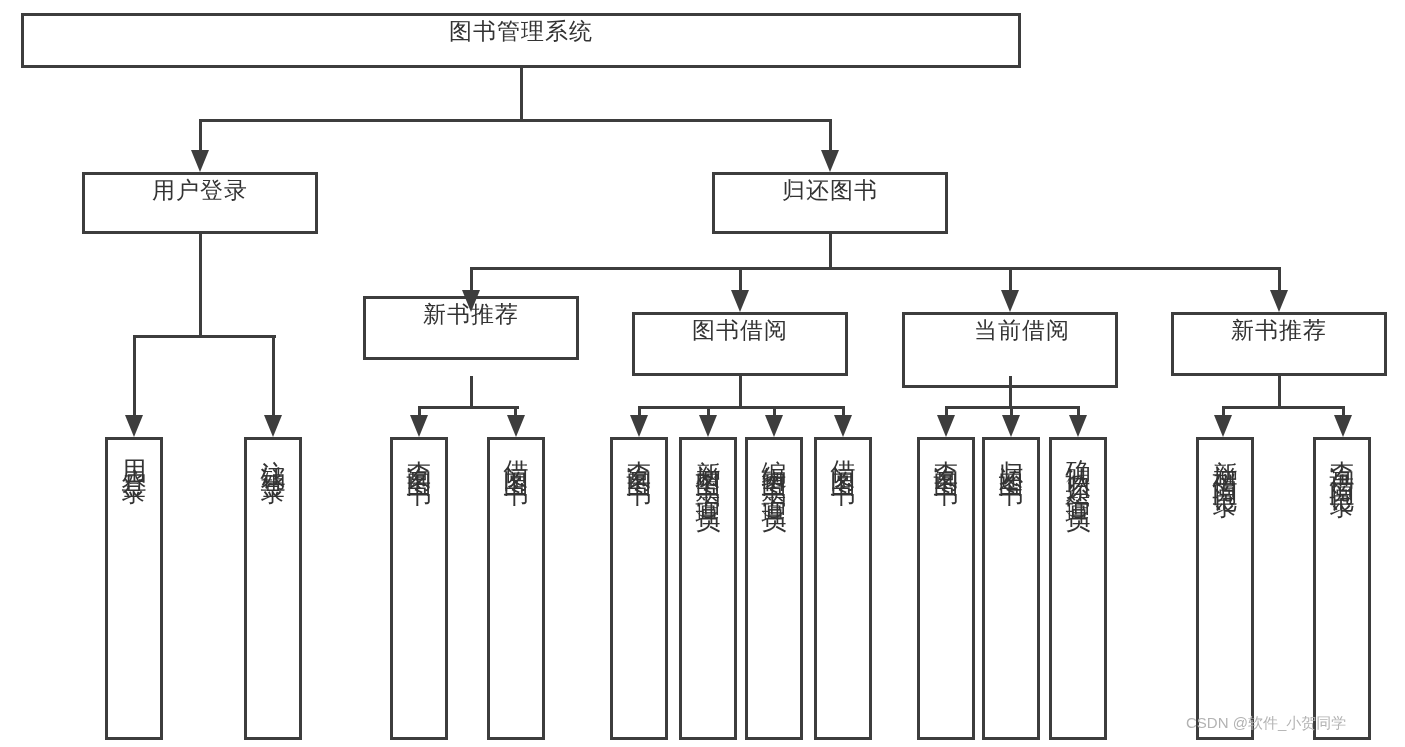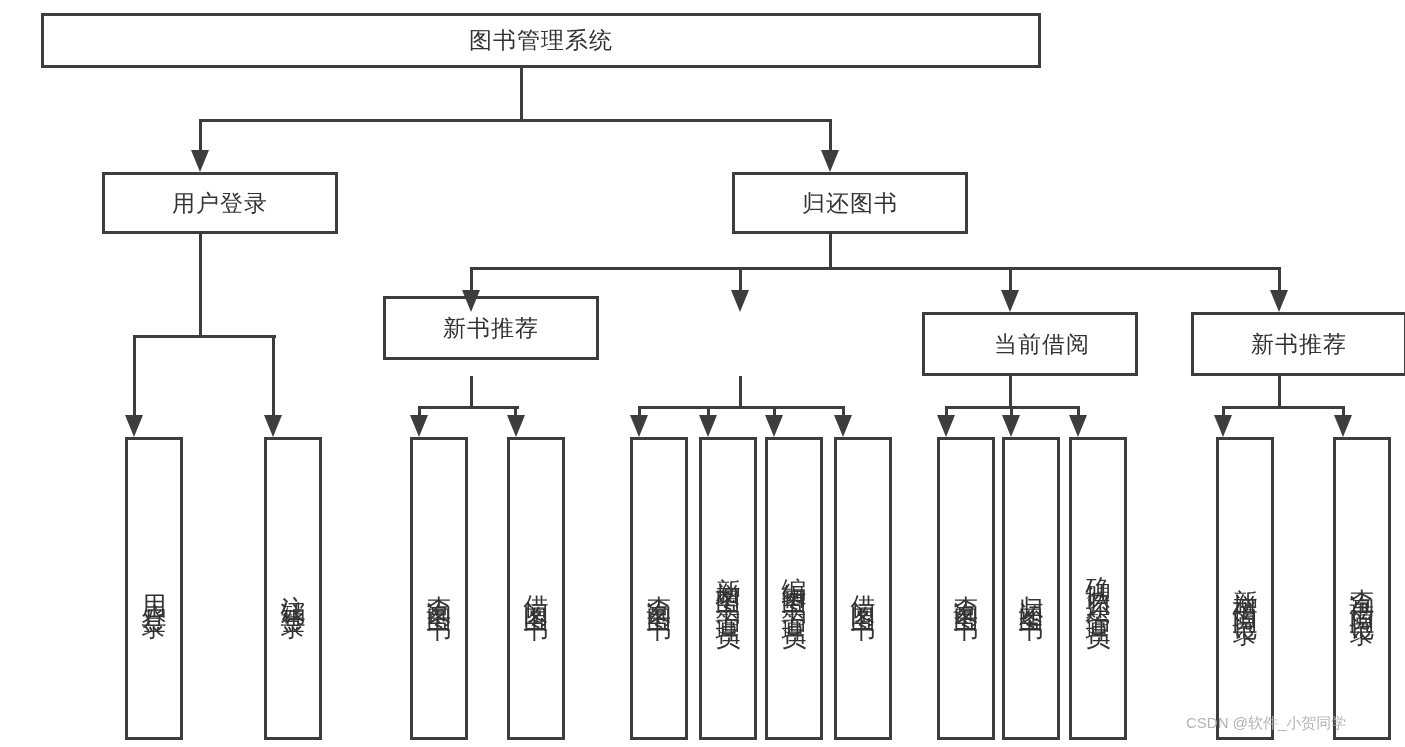--- a/index.html
+++ b/index.html
@@ -16,24 +16,22 @@
     width: 1405px;
     height: 747px;
     background: var(--background);
     overflow: hidden;
   }
   .box {
     position: absolute;
     border: 3px solid var(--line);
     background: var(--background);
     display: flex;
-    align-items: center;
     justify-content: center;
     color: var(--text);
-    margin-left: 20px;
   }
   .box.h span {
     font-size: 23px;
     letter-spacing: 1px;
     white-space: nowrap;
   }
   .box.v span {
     writing-mode: vertical-rl;
     text-orientation: mixed;
     font-size: 25px;
@@ -75,21 +73,24 @@
   <div class="box h" style="left:82px; top:172px; width:236px; height:62px;">
     <span>用户登录</span>
   </div>
   <div class="box h" style="left:712px; top:172px; width:236px; height:62px;">
     <span>归还图书</span>
   </div>
 
   <div class="box h" style="left:363px; top:296px; width:216px; height:64px;">
     <span>新书推荐</span>
   </div>
-  <div class="box h" style="left:902px; top:312px; width:216px; height:64px;padding-left:24px;">
+  <div class="box h" style="left:632px; top:312px; width:216px; height:64px;">
+    <span>图书借阅</span>
+  </div>
+  <div class="box h" style="left:902px; top:312px; width:216px; height:76px;padding-left:24px;">
     <span>当前借阅</span>
   </div>
   <div class="box h" style="left:1171px; top:312px; width:216px; height:64px;">
     <span>新书推荐</span>
   </div>
 
   <div class="box v" style="left:105px; top:437px; width:58px; height:303px;">
     <span>用户登录</span>
   </div>
   <div class="box v" style="left:244px; top:437px; width:58px; height:303px;">

